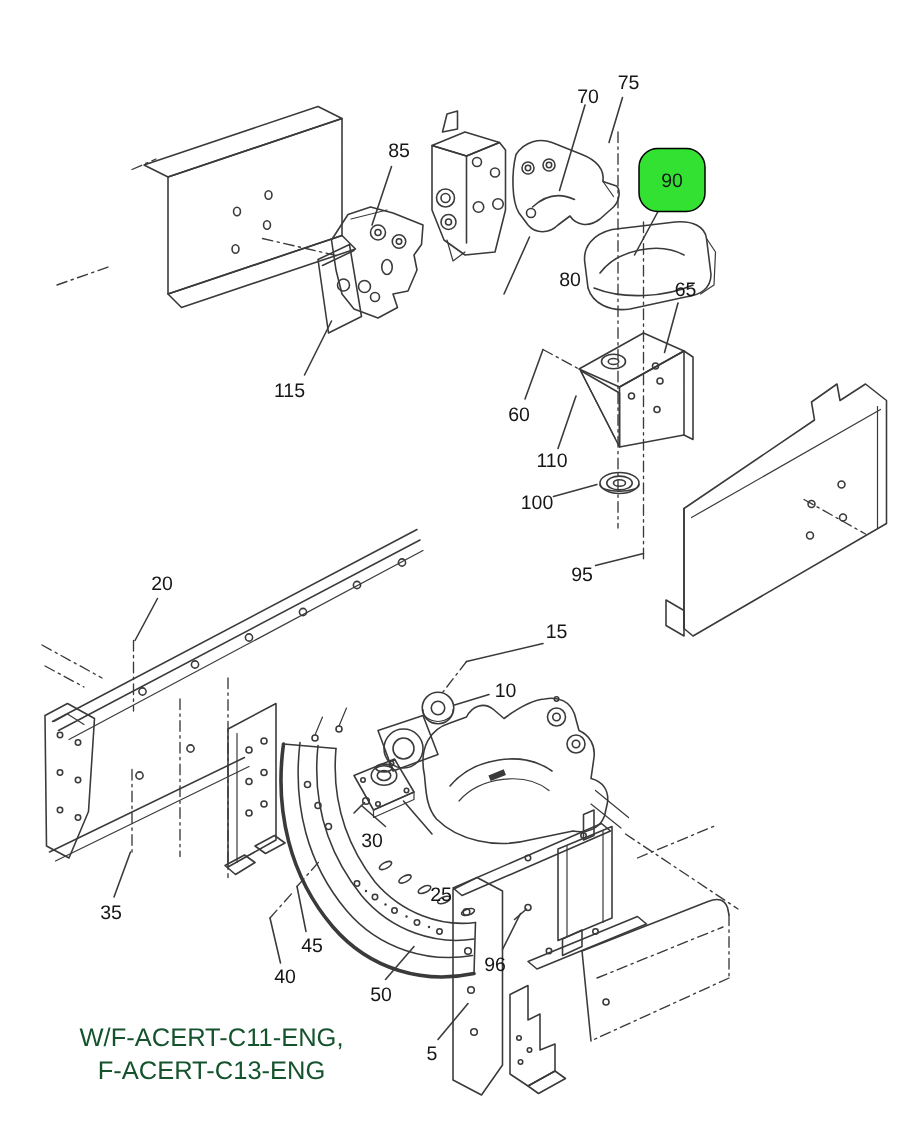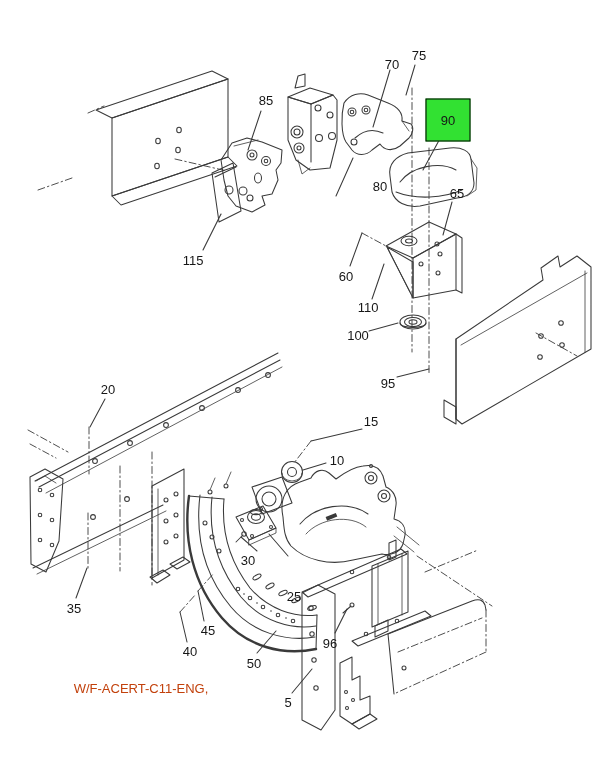--- a/index.html
+++ b/index.html
@@ -9,21 +9,21 @@
   .s{fill:none;stroke:currentColor;stroke-width:1.05;stroke-linecap:round;stroke-linejoin:round;}
   .thick{stroke-width:2.4;}
   .thin{stroke-width:.8;}
   .dd{stroke-dasharray:7 3 1.5 3;stroke-width:.9;}
   .fillk{fill:currentColor;stroke:none;}
   .callout{position:absolute;transform:translate(-50%,-50%);font-size:13px;color:#161616;
            white-space:nowrap;z-index:3;}
   .callout.hl{width:43px;height:41px;background:var(--hl,#32e132);border:1.5px solid #000;
               display:flex;align-items:center;justify-content:center;}
   .footnote{position:absolute;left:48px;top:681px;width:186px;text-align:center;
-            font-size:13px;line-height:1.3;color:#c2410c;z-index:2;}
+            font-size:17px;line-height:1.3;color:#14532d;z-index:2;}
 </style>
 </head>
 <body>
 
 <div class="stage">
 
   <svg class="art" width="610" height="761" viewBox="0 0 610 761">
     <g class="s">
 
       <g>
@@ -312,24 +312,25 @@
       <div class="callout" style="left: 190px; top: 651px;">40</div>
       <div class="callout" style="left: 208px; top: 630px;">45</div>
       <div class="callout" style="left: 254px; top: 663px;">50</div>
       <div class="callout" style="left: 330px; top: 643px;">96</div>
       <div class="callout" style="left: 346px; top: 276px;">60</div>
       <div class="callout" style="left: 457px; top: 193px;">65</div>
       <div class="callout" style="left: 392px; top: 64px;">70</div>
       <div class="callout" style="left: 419px; top: 55px;">75</div>
       <div class="callout" style="left: 332px; top: 186px; margin-left: 48px;">80</div>
       <div class="callout" style="left: 266px; top: 100px;">85</div>
-      <div class="callout hl" style="left: 448px; top: 120px;">90</div>
+      <div class="callout hl" style="left: 448px; top: 120px; border-radius: 13px;">90</div>
       <div class="callout" style="left: 388px; top: 383px;">95</div>
       <div class="callout" style="left: 358px; top: 335px;">100</div>
       <div class="callout" style="left: 368px; top: 307px;">110</div>
       <div class="callout" style="left: 193px; top: 260px;">115</div>
     </div>
 
   <div class="footnote">
     <div>W/F-ACERT-C11-ENG,</div>
+    <div>F-ACERT-C13-ENG</div>
   </div>
 
 </div>
 
 </body></html>

